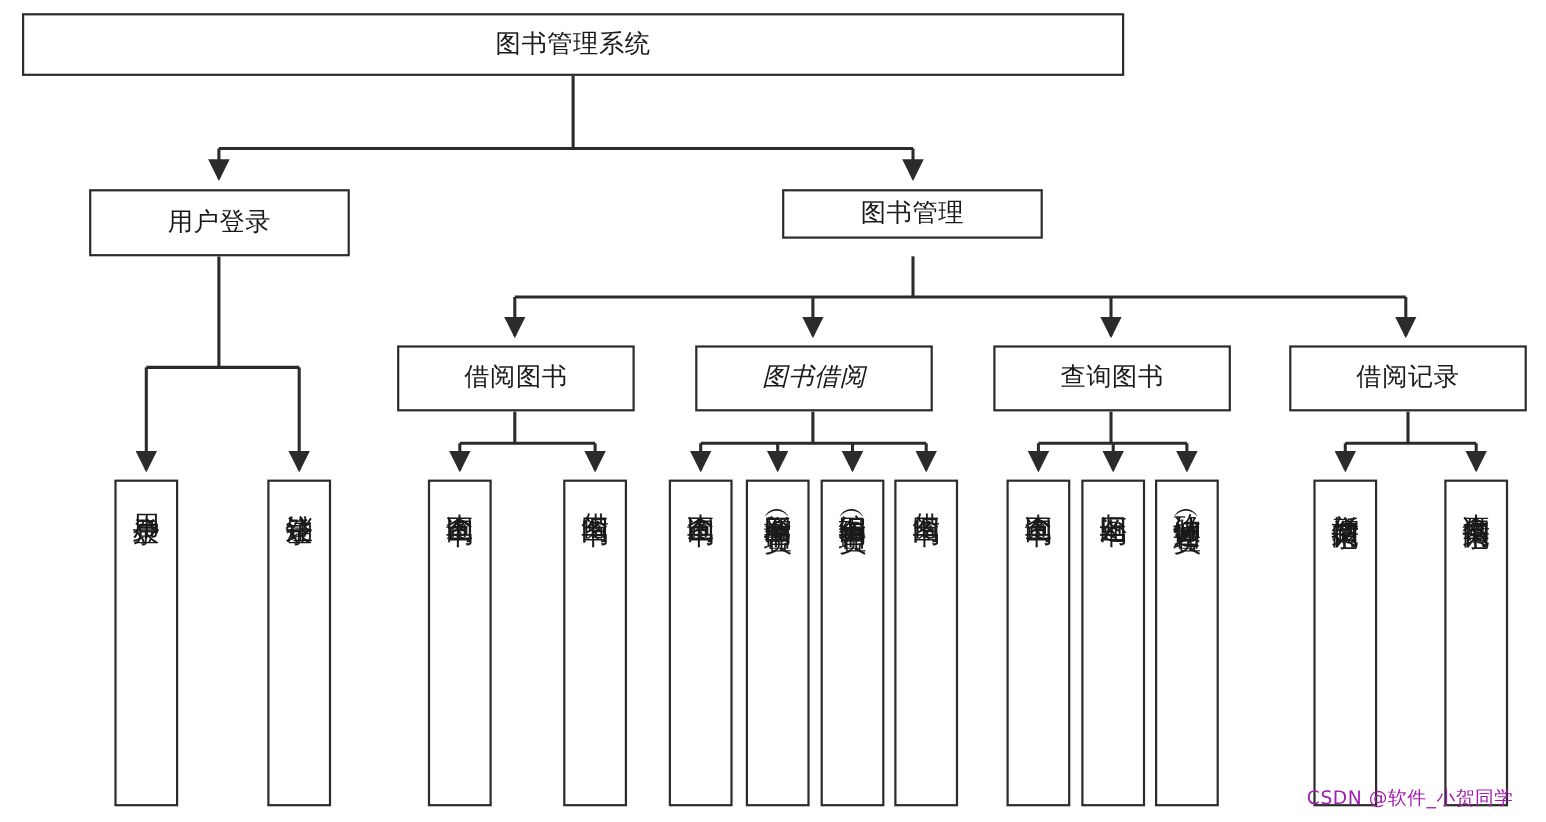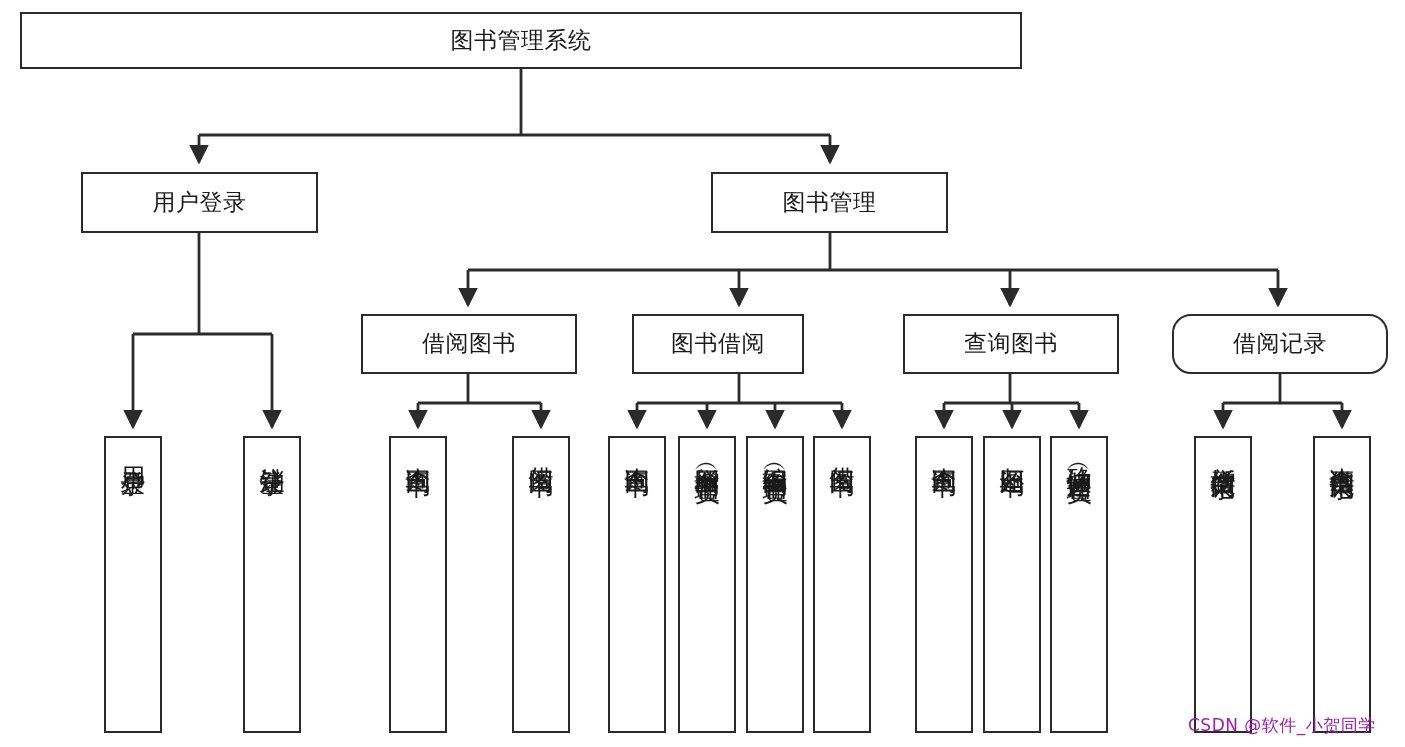--- a/index.html
+++ b/index.html
@@ -121,34 +121,34 @@
     </g>
   </svg>
 
   <div class="node horiz" style="left:20px; top:12px; width:1002px; height:57px;">
     <span class="lbl">图书管理系统</span>
   </div>
 
   <div class="node horiz" style="left:81px; top:172px; width:237px; height:61px;">
     <span class="lbl">用户登录</span>
   </div>
-  <div class="node horiz" style="left:711px; top:172px; width:237px; height:61px;">
+  <div class="node horiz" style="left:711px; top:172px; width:237px; height:45px;">
     <span class="lbl">图书管理</span>
   </div>
 
   <div class="node horiz" style="left:361px; top:314px; width:216px; height:60px;">
     <span class="lbl">借阅图书</span>
   </div>
-  <div class="node horiz" style="left:632px; top:314px; width:172px; height:60px;">
+  <div class="node horiz" style="left:632px; top:314px; width:216px; height:60px;font-style:italic;">
     <span class="lbl">图书借阅</span>
   </div>
   <div class="node horiz" style="left:903px; top:314px; width:216px; height:60px;">
     <span class="lbl">查询图书</span>
   </div>
-  <div class="node horiz" style="left:1172px; top:314px; width:216px; height:60px;border-radius:19px;">
+  <div class="node horiz" style="left:1172px; top:314px; width:216px; height:60px;">
     <span class="lbl">借阅记录</span>
   </div>
 
   <div class="node vert" style="left:104px; top:436px; width:58px; height:297px;">
     <span class="lbl">用户登录</span>
   </div>
   <div class="node vert" style="left:243px; top:436px; width:58px; height:297px;">
     <span class="lbl">注销登录</span>
   </div>
 

